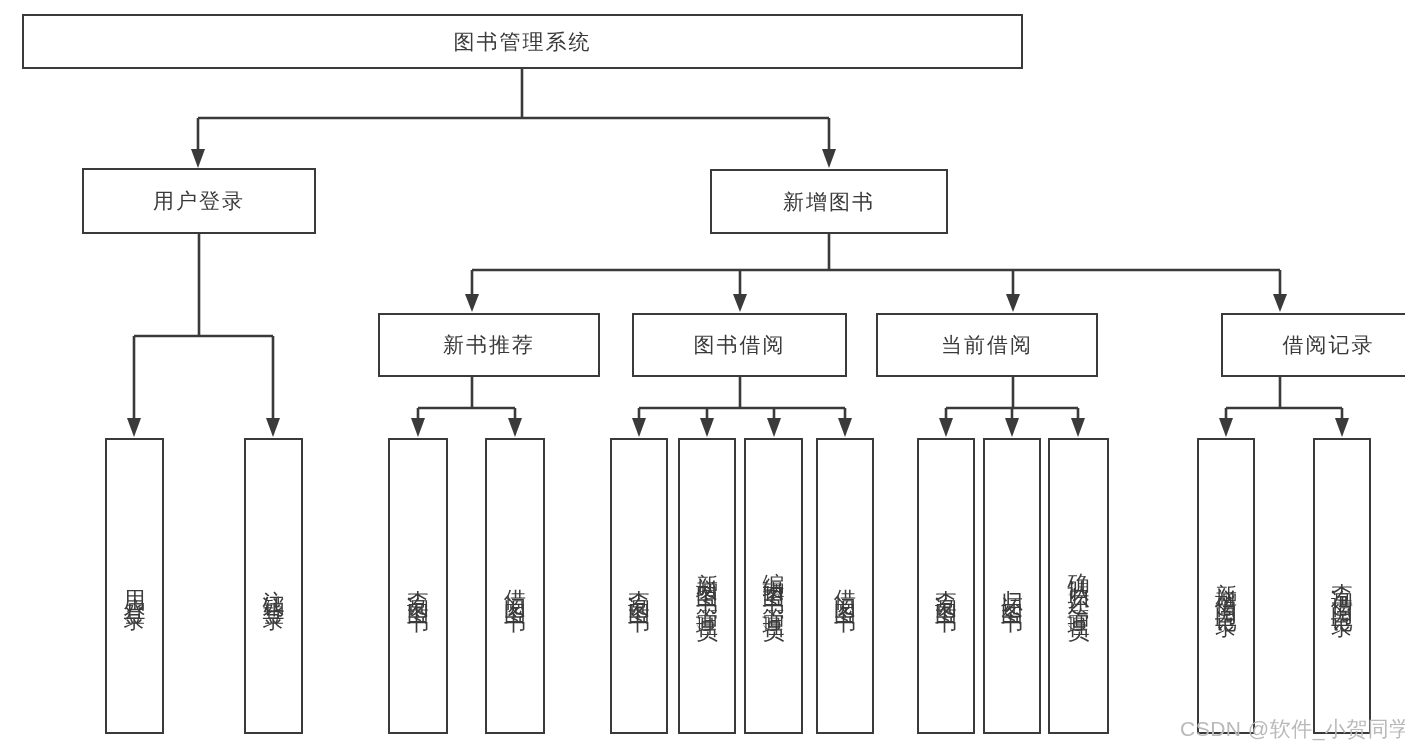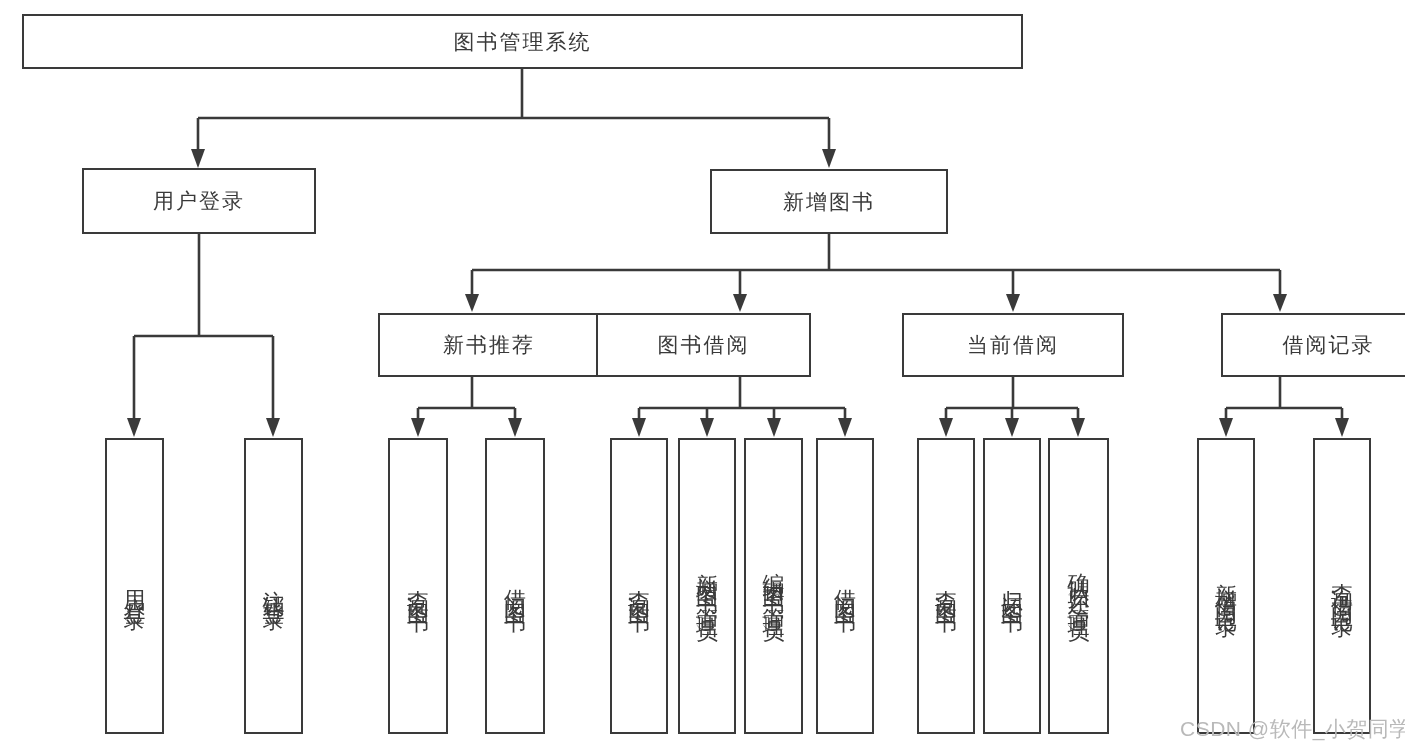--- a/index.html
+++ b/index.html
@@ -88,24 +88,24 @@
   <div class="node hnode" style="left:82px;top:168px;width:234px;height:66px">
     <span class="hlabel">用户登录</span>
   </div>
   <div class="node hnode" style="left:710px;top:169px;width:238px;height:65px">
     <span class="hlabel">新增图书</span>
   </div>
 
   <div class="node hnode" style="left:378px;top:313px;width:222px;height:64px">
     <span class="hlabel">新书推荐</span>
   </div>
-  <div class="node hnode" style="left:596px;top:313px;width:215px;height:64px">
+  <div class="node hnode" style="left:632px;top:313px;width:215px;height:64px">
     <span class="hlabel">图书借阅</span>
   </div>
-  <div class="node hnode" style="left:902px;top:313px;width:222px;height:64px">
+  <div class="node hnode" style="left:876px;top:313px;width:222px;height:64px">
     <span class="hlabel">当前借阅</span>
   </div>
   <div class="node hnode" style="left:1221px;top:313px;width:215px;height:64px">
     <span class="hlabel">借阅记录</span>
   </div>
 
   <div class="node vnode" style="left:105px;top:438px;width:59px;height:296px">
     <span class="vlabel">用户登录</span>
   </div>
   <div class="node vnode" style="left:244px;top:438px;width:59px;height:296px">

